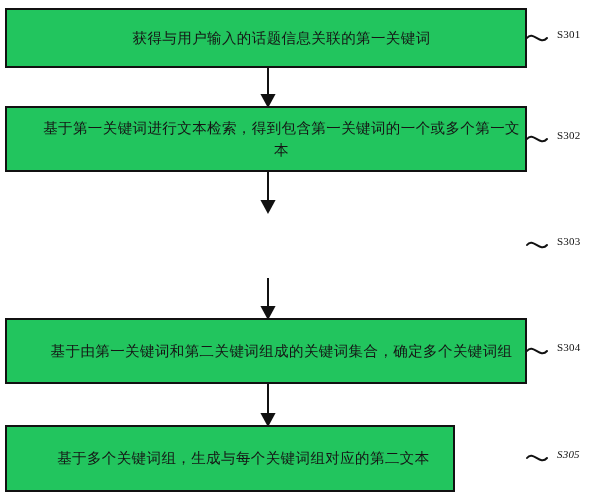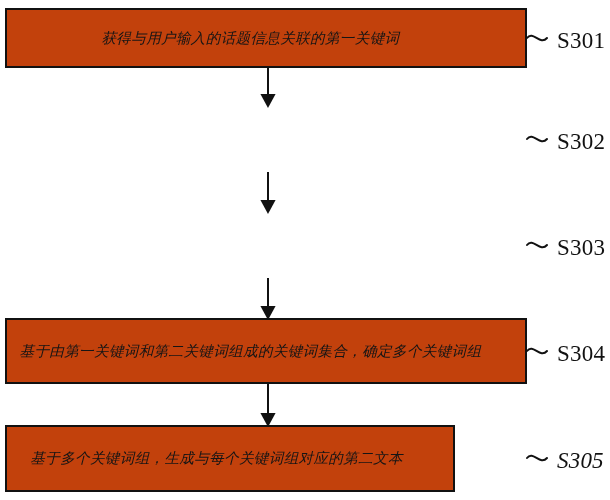--- a/index.html
+++ b/index.html
@@ -17,26 +17,25 @@
   #flow-root {
     position: relative;
     width: 610px;
     height: 500px;
     background: #ffffff;
   }
   .node {
     position: absolute;
     box-sizing: border-box;
     border: 2px solid #111111;
-    background: #c2410c;
+    background: #22c55e;
     display: flex;
     align-items: center;
-    justify-content: flex-start;
+    justify-content: flex-end;
     text-align: center;
-    font-style: italic;
   }
   .node-text {
     display: block;
     width: 94%;
     font-size: 14.5px;
     line-height: 1.55;
     color: #151515;
     letter-spacing: 0.4px;
     font-family: "DejaVu Sans", "Liberation Sans", sans-serif;
     font-weight: 500;
@@ -44,21 +43,21 @@
   .connector {
     position: absolute;
     left: 0;
     top: 0;
     width: 610px;
     height: 500px;
     pointer-events: none;
   }
   .step-label {
     position: absolute;
-    font-size: 23px;
+    font-size: 11px;
     color: #111111;
     font-family: "Liberation Serif", "DejaVu Serif", serif;
     white-space: nowrap;
     letter-spacing: 0.2px;
   }
 </style>
 </head>
 <body>
 
 <div id="flow-root">
@@ -80,20 +79,23 @@
     <path d="M527,245 C533,237 540,253 547,245" stroke="#111111" stroke-width="2" fill="none" stroke-linecap="round"></path>
     <path d="M527,351 C533,343 540,359 547,351" stroke="#111111" stroke-width="2" fill="none" stroke-linecap="round"></path>
     <path d="M527,458 C533,450 540,466 547,458" stroke="#111111" stroke-width="2" fill="none" stroke-linecap="round"></path>
   </svg>
 
   <div class="node" style="left:5px; top:8px; width:522px; height:60px;">
     <span class="node-text">获得与用户输入的话题信息关联的第一关键词</span>
   </div>
   <div class="step-label" style="left:557px; top:28px;">S301</div>
 
+  <div class="node" style="left:5px; top:106px; width:522px; height:66px;">
+    <span class="node-text">基于第一关键词进行文本检索，得到包含第一关键词的一个或多个第一文本</span>
+  </div>
   <div class="step-label" style="left:557px; top:129px;">S302</div>
 
   <div class="step-label" style="left:557px; top:235px;">S303</div>
 
   <div class="node" style="left:5px; top:318px; width:522px; height:66px;">
     <span class="node-text">基于由第一关键词和第二关键词组成的关键词集合，确定多个关键词组</span>
   </div>
   <div class="step-label" style="left:557px; top:341px;">S304</div>
 
   <div class="node" style="left:5px; top:425px; width:450px; height:67px;">

